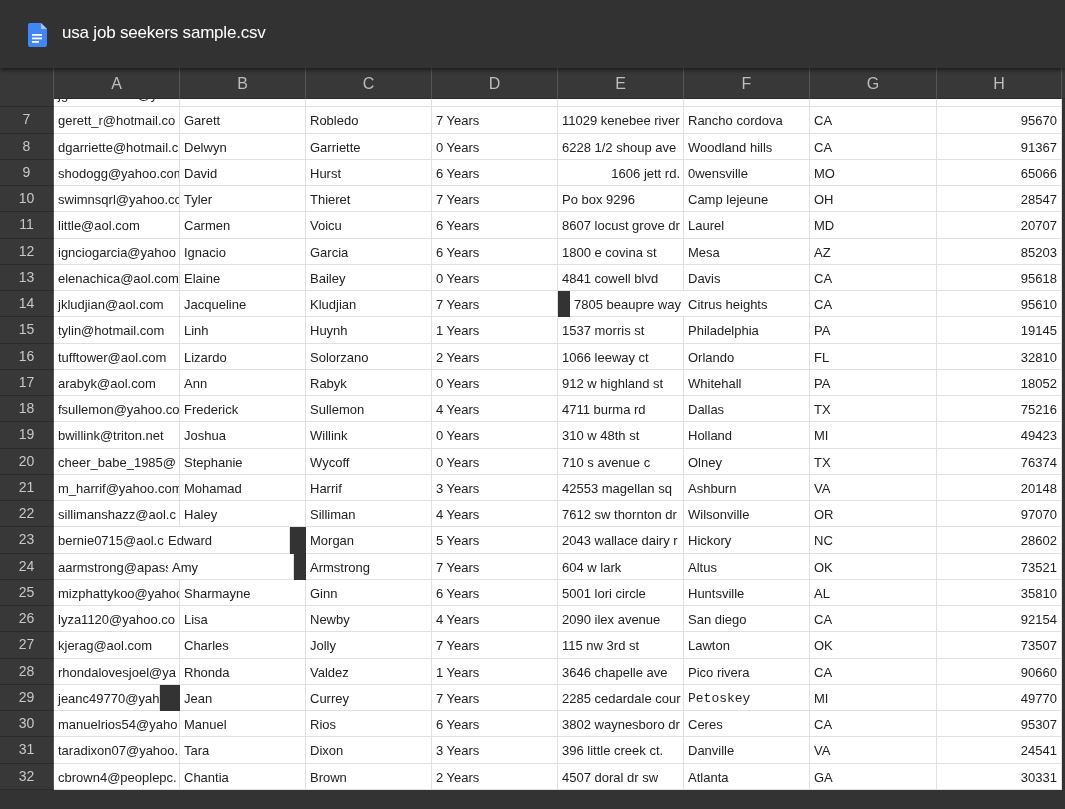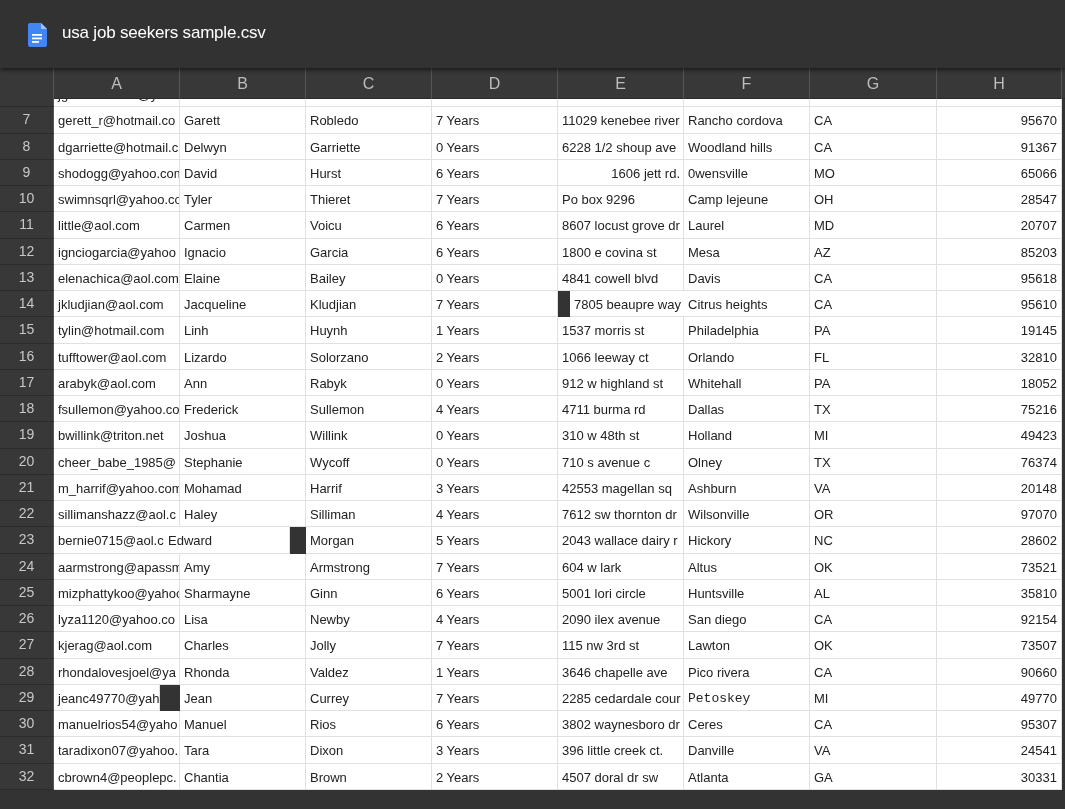--- a/index.html
+++ b/index.html
@@ -280,21 +280,21 @@
         <div class="cell" style="left: 306px; width: 126px;">Morgan</div>
         <div class="cell" style="left: 432px; width: 126px;">5 Years</div>
         <div class="cell" style="left: 558px; width: 126px;">2043 wallace dairy r</div>
         <div class="cell" style="left: 684px; width: 126px;">Hickory</div>
         <div class="cell" style="left: 810px; width: 127px;">NC</div>
         <div class="cell num" style="left: 937px; width: 125px;">28602</div>
       </div>
       <div class="row" style="top: 472.5px;">
         <div class="row-num">24</div>
         <div class="cell" style="left: 54px; width: 126px;">aarmstrong@apassm</div>
-        <div class="cell" style="left: 180px; width: 126px;">Amy</div>
+        <div class="cell" style="left: 168px; width: 126px;">Amy</div>
         <div class="cell" style="left: 306px; width: 126px;">Armstrong</div>
         <div class="cell" style="left: 432px; width: 126px;">7 Years</div>
         <div class="cell" style="left: 558px; width: 126px;">604 w lark</div>
         <div class="cell" style="left: 684px; width: 126px;">Altus</div>
         <div class="cell" style="left: 810px; width: 127px;">OK</div>
         <div class="cell num" style="left: 937px; width: 125px;">73521</div>
       </div>
       <div class="row" style="top: 498.75px;">
         <div class="row-num">25</div>
         <div class="cell" style="left: 54px; width: 126px;">mizphattykoo@yahoo</div>

